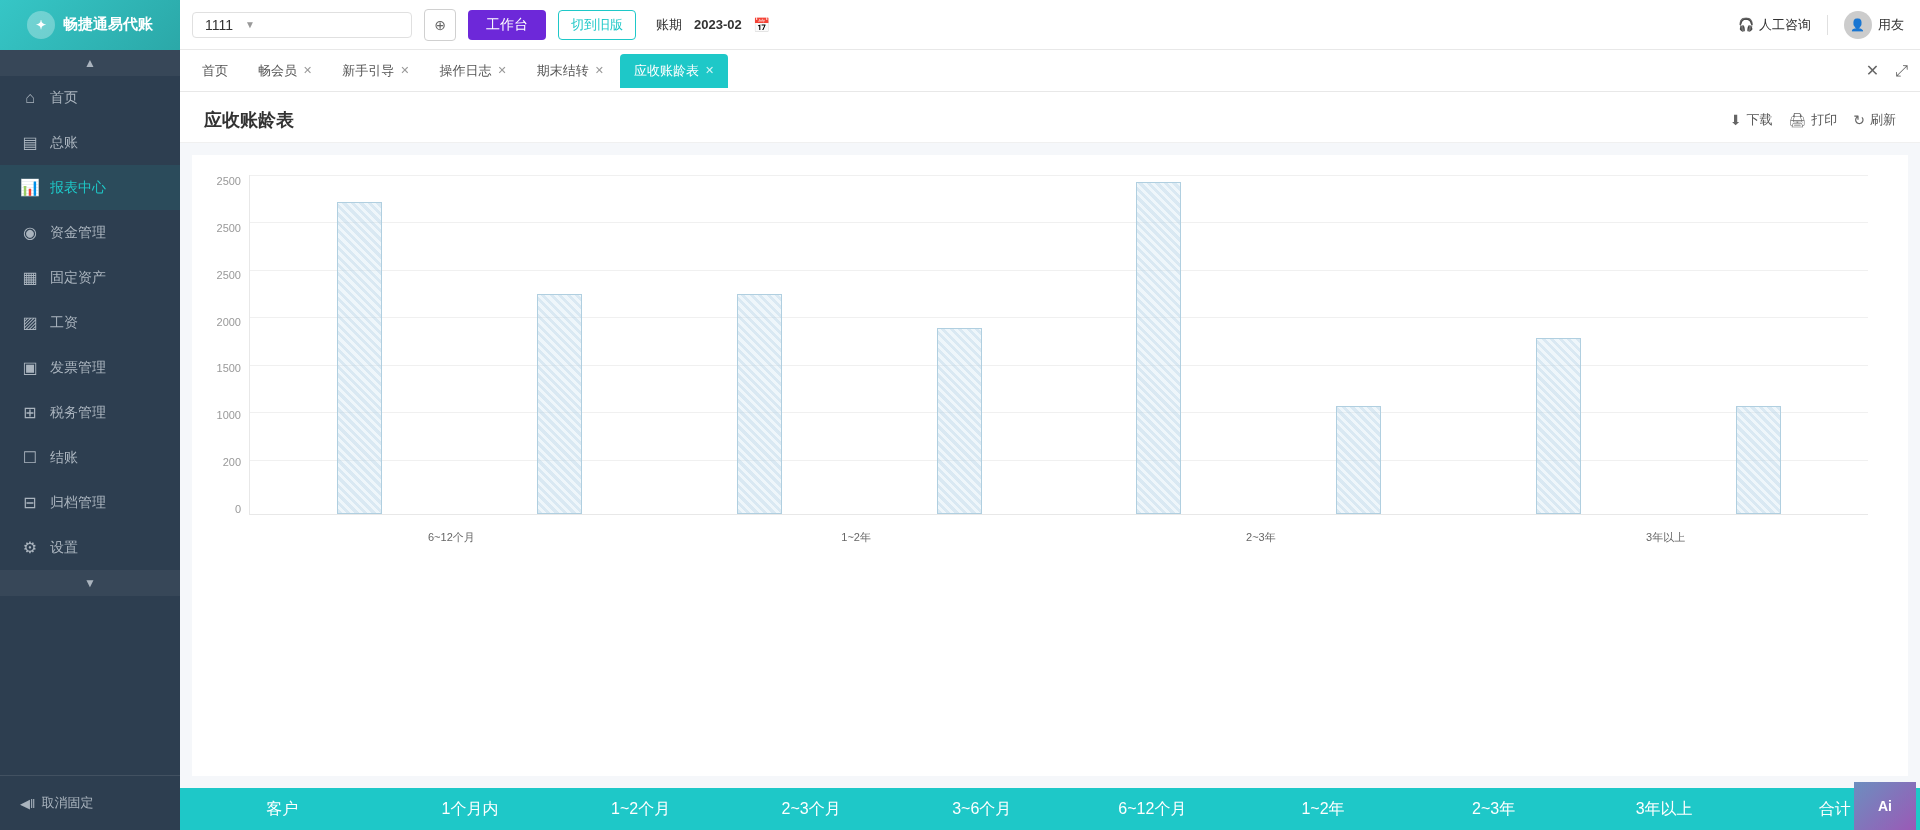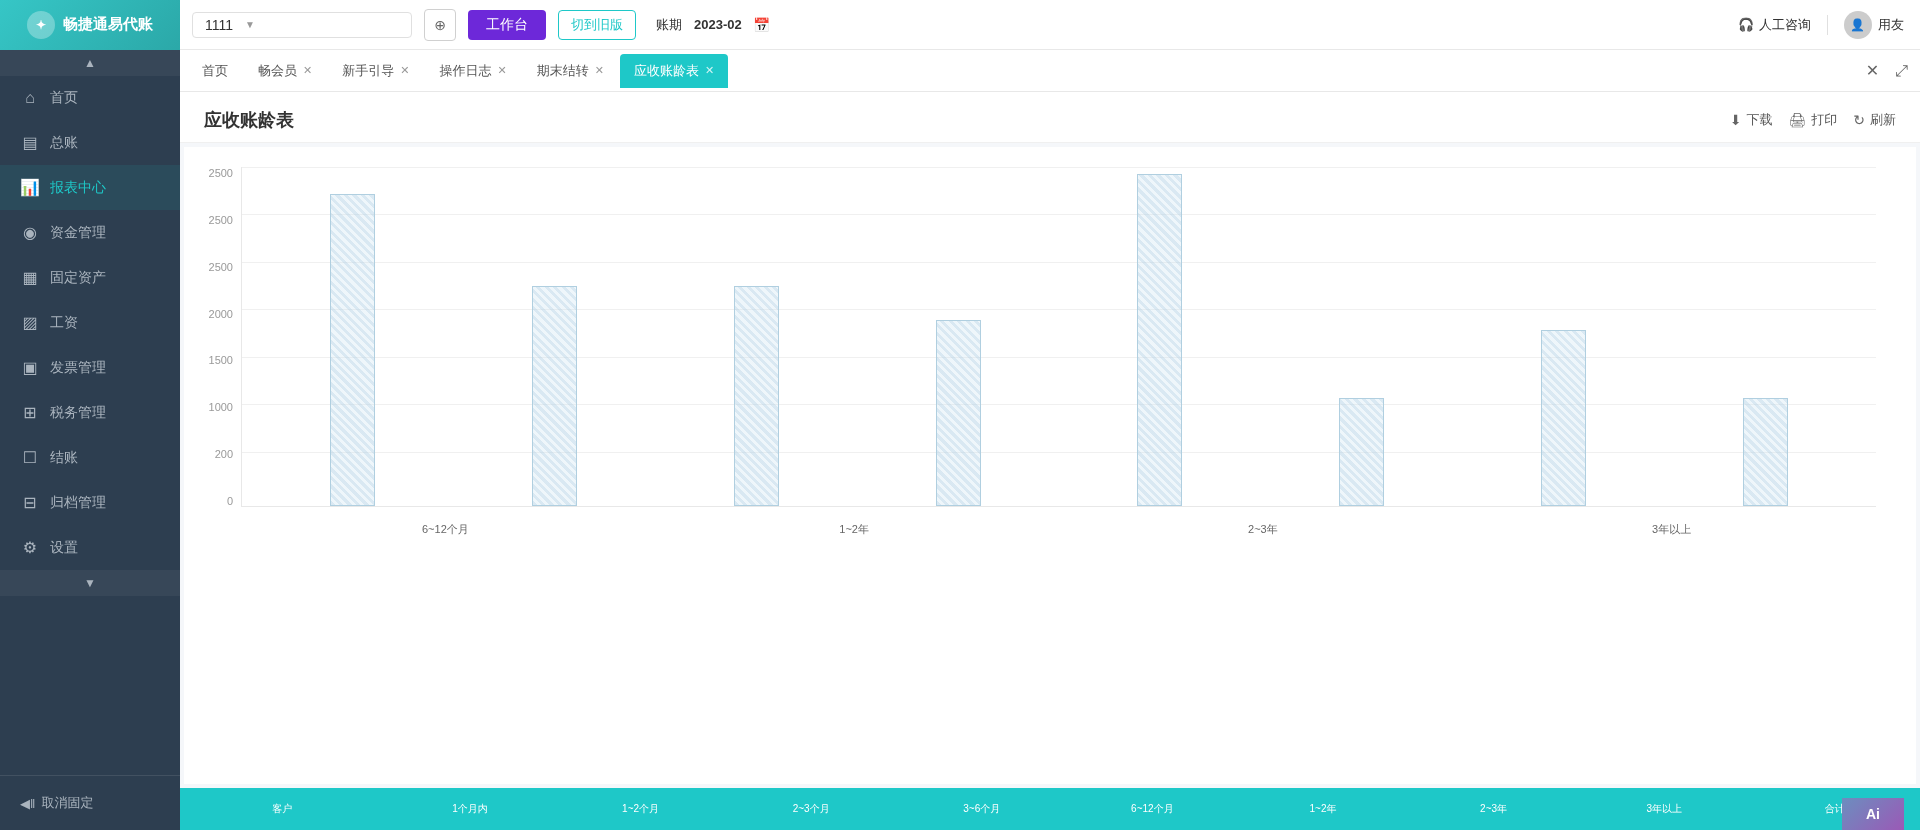--- a/index.html
+++ b/index.html
@@ -197,21 +197,21 @@
       color: #555;
       cursor: pointer;
       font-size: 13px;
       background: none; border: none;
     }
     .action-icon { font-size: 14px; color: #666; }
 
     
     .chart-container {
       background: #fff;
-      margin: 4px;
+      margin: 12px;
       flex: 1;
       padding: 20px 40px 20px 7px;
       min-height: 420px;
       position: relative;
     }
 
     
     .bar-chart {
       width: 100%;
       height: 380px;
@@ -297,33 +297,33 @@
       background: #1ec8c8;
       display: flex;
       align-items: center;
       height: 42px;
       flex-shrink: 0;
     }
     .th-cell {
       flex: 1;
       text-align: center;
       color: white;
-      font-size: 10px;
+      font-size: 16px;
       font-weight: normal;
     }
     .th-cell:first-child { flex: 1.2; }
 
     
     .ai-btn {
       position: fixed;
       bottom: 0;
-      right: 16px;
+      right: 4px;
       background: linear-gradient(135deg, #6c8ebf, #9b59b6);
       color: white;
-      padding: 8px 24px;
+      padding: 16px 24px;
       font-size: 14px;
       cursor: pointer;
       border: none;
       font-weight: bold;
     }
   </style>
 </head>
 <body>
 
 <div class="header">

